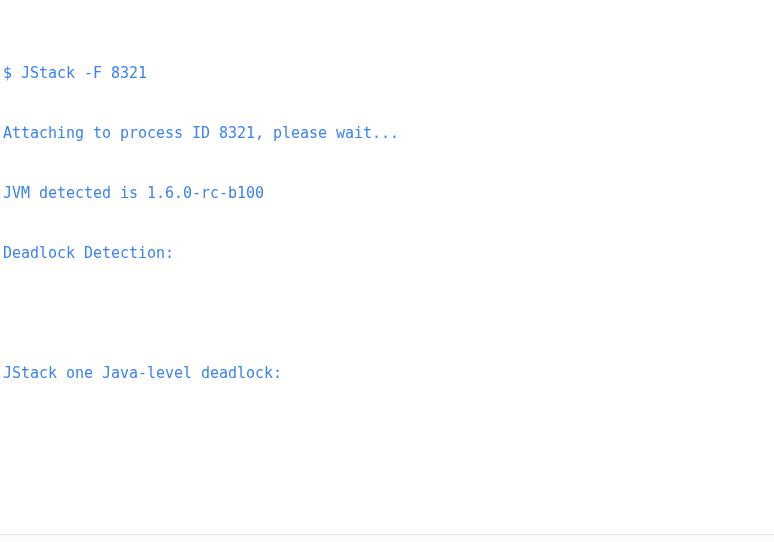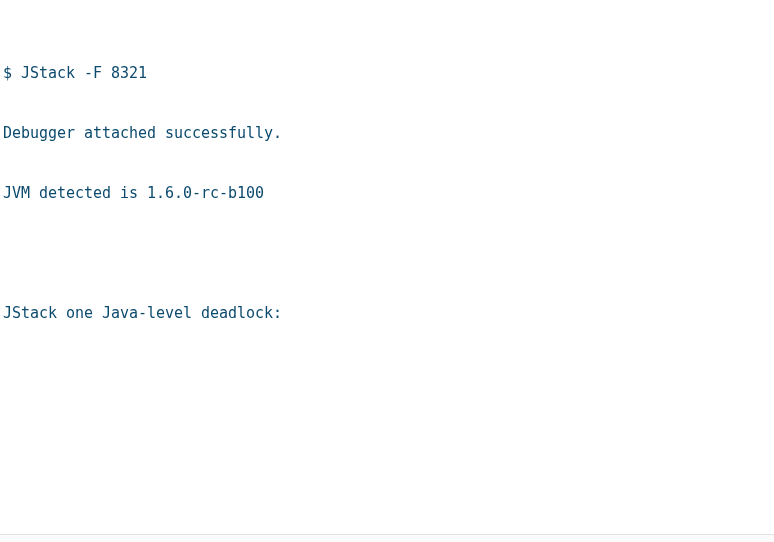--- a/index.html
+++ b/index.html
@@ -40,21 +40,21 @@
     -webkit-font-smoothing: none;
   }
 
   .term-line {
     display: block;
     height: 20px;
     white-space: pre;
     font-family: "DejaVu Sans Mono", "Liberation Mono", monospace;
     font-size: 15px;
     line-height: 20px;
-    color: #0c4a6e;
+    color: #3b82f6;
     min-height: 20px;
   }
 
   .term-line.blank {
     color: transparent;
   }
 
   #window-bottom-edge {
     position: absolute;
     left: 0;
@@ -74,22 +74,23 @@
   }
 </style>
 </head>
 <body>
 
 <div id="terminal-window">
 
   <div id="terminal-output">
 
     <span class="term-line">$ JStack -F 8321</span>
-    <span class="term-line">Debugger attached successfully.</span>
+    <span class="term-line">Attaching to process ID 8321, please wait...</span>
     <span class="term-line">JVM detected is 1.6.0-rc-b100</span>
+    <span class="term-line">Deadlock Detection:</span>
     <span class="term-line blank"></span>
     <span class="term-line">JStack one Java-level deadlock:</span>
     
     
     
     
     
     
     
     

